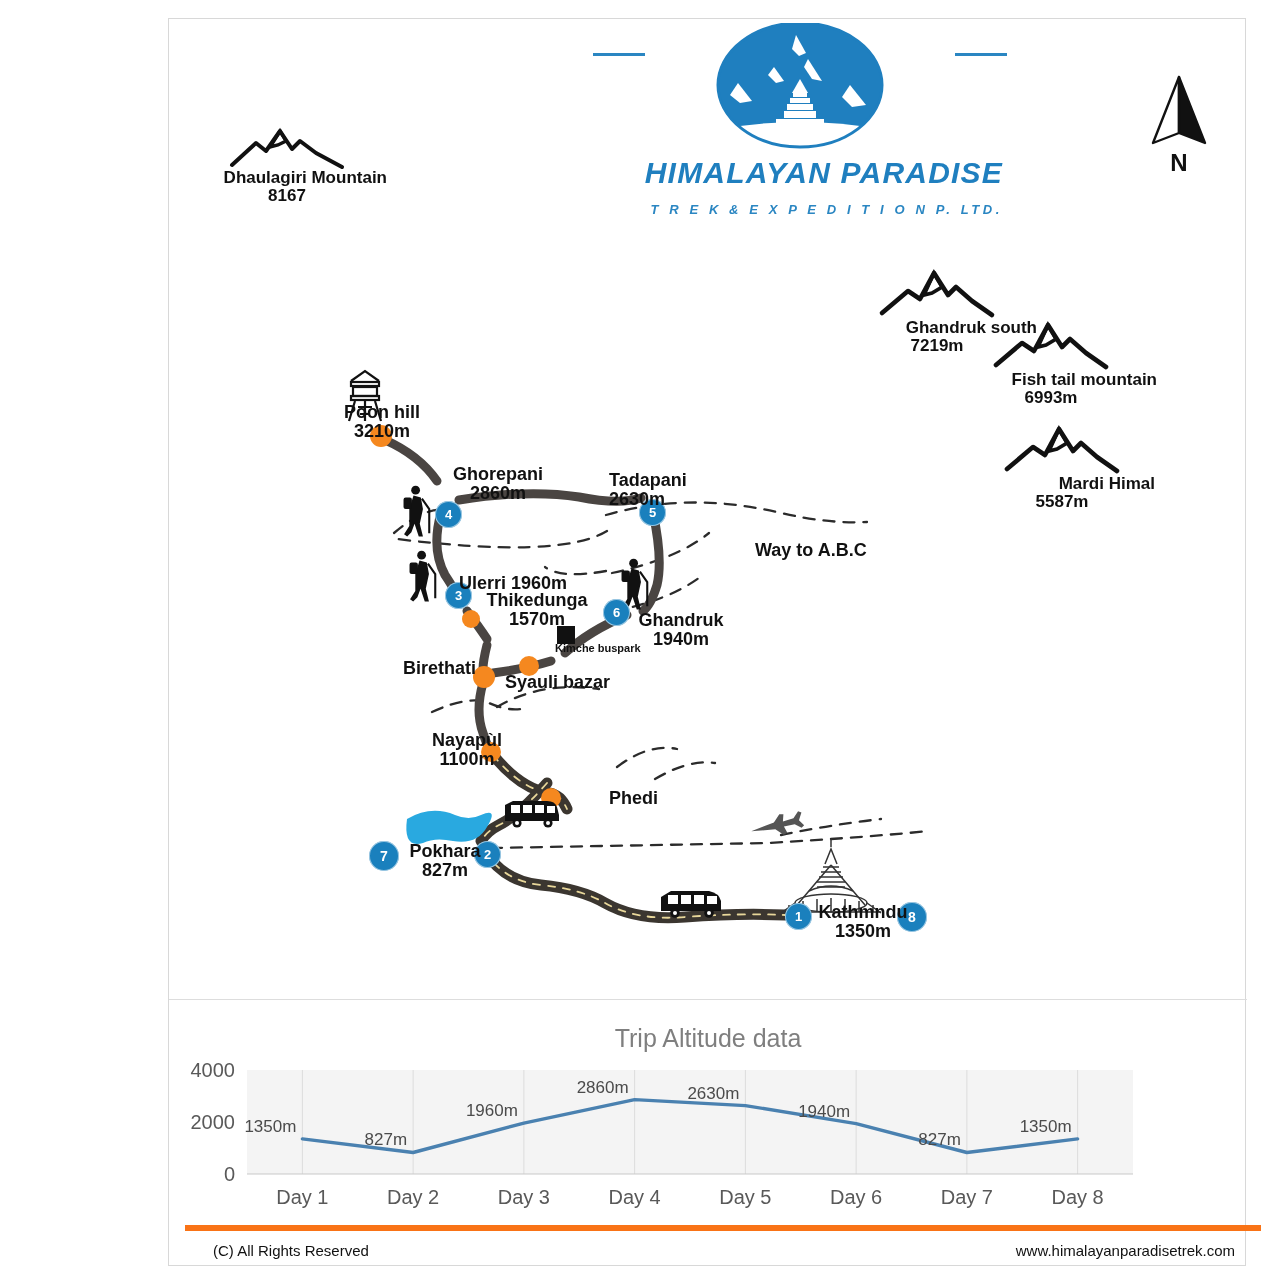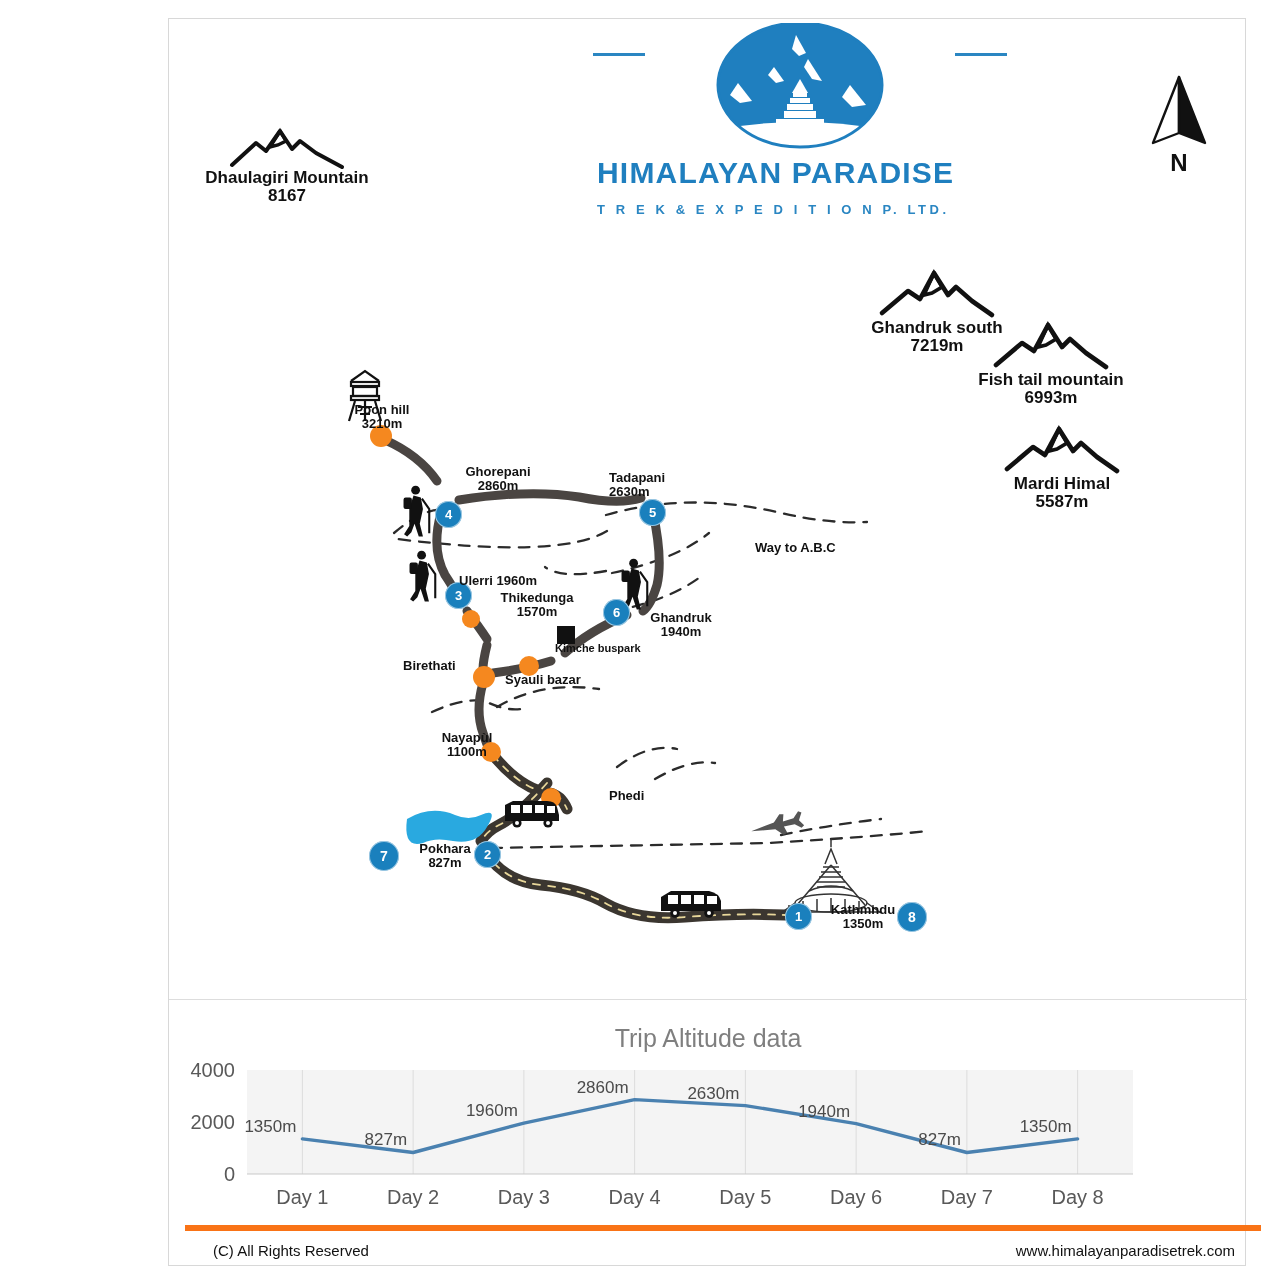--- a/index.html
+++ b/index.html
@@ -1,44 +1,44 @@
 <!DOCTYPE html>
 <html><head>
 <meta charset="utf-8">
 <style>
   html,body{margin:0;padding:0;background:#ffffff;}
   body{width:1261px;height:1280px;font-family:"Liberation Sans",sans-serif;overflow:hidden;}
   #page{position:relative;width:1261px;height:1280px;background:#fff;}
   #frame{position:absolute;left:168px;top:18px;width:1078px;height:1248px;border:1px solid #d8d8d8;background:#fff;box-sizing:border-box;}
 
   
-  .logo-wrap{position:absolute;left:428px;top:4px;width:406px;height:210px;text-align:left;}
+  .logo-wrap{position:absolute;left:428px;top:4px;width:406px;height:210px;text-align:right;font-style:italic;}
   .logo-mark{width:200px;height:132px;margin:0 auto;display:block;}
   .logo-name{font-size:30px;letter-spacing:1.2px;color:#1f7fbf;font-weight:bold;margin-top:2px;line-height:1.05;}
   .logo-sub{font-size:13px;letter-spacing:3.6px;color:#2a86c2;font-weight:bold;margin-top:13px;}
   .logo-rule{position:absolute;top:30px;height:3px;background:#2a86c2;}
   .logo-rule.l{left:-4px;width:52px;}
   .logo-rule.r{right:-4px;width:52px;}
 
   
   .peak{position:absolute;text-align:center;color:#111;}
   .peak svg{display:block;margin:0 auto;}
-  .peak .pk-name{font-size:17px;font-weight:bold;line-height:1.05;white-space:nowrap;}
+  .peak .pk-name{font-size:17px;font-weight:bold;line-height:1.05;white-space:nowrap;text-align:right;}
   .peak .pk-alt{font-size:17px;font-weight:bold;line-height:1.05;}
 
   
   .compass{position:absolute;left:975px;top:52px;width:70px;height:110px;text-align:center;}
   .compass .n{font-size:24px;font-weight:bold;color:#111;margin-top:-6px;}
 
   
   #mapsvg{position:absolute;left:0;top:0;width:1078px;height:980px;}
 
   
   .mlab{position:absolute;color:#111;font-weight:bold;line-height:1.06;white-space:nowrap;}
-  .mlab.s17{font-size:13px;}
+  .mlab.s17{font-size:18px;}
   .mlab.s11{font-size:11px;font-weight:bold;}
   .mlab.c{text-align:center;}
 
   
   .num{position:absolute;width:27px;height:27px;border-radius:50%;background:#1a80bd;color:#fff;
        font-size:13px;font-weight:bold;display:flex;align-items:center;justify-content:center;
        box-shadow:0 0 0 1px rgba(255,255,255,.55) inset;}
   .num.big{width:30px;height:30px;font-size:14px;}
 
   

